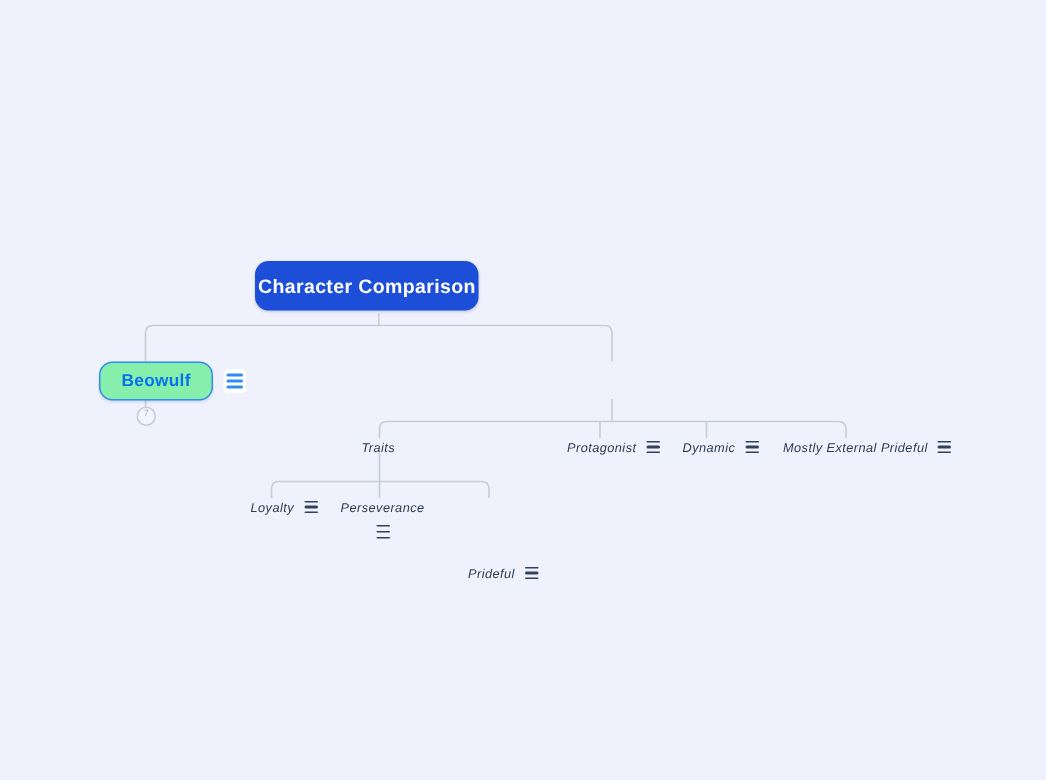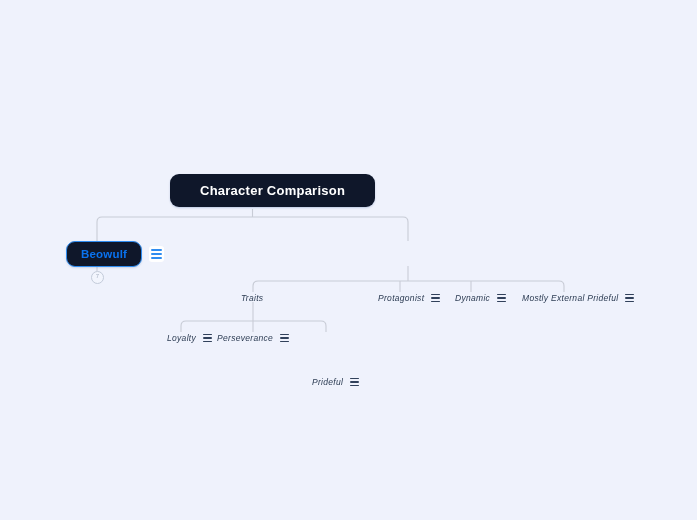--- a/index.html
+++ b/index.html
@@ -36,32 +36,32 @@
   
   .node {
     position: absolute;
     display: flex;
     align-items: center;
     gap: 7px;
     white-space: nowrap;
   }
 
   .node-root {
-    background: #0f172a;
+    background: #1d4ed8;
     border-radius: 9px;
-    padding: 9px 30px;
+    padding: 9px 2px;
     color: #ffffff;
     font-size: 13px;
     font-weight: bold;
     letter-spacing: .25px;
     box-shadow: 0 1px 2px rgba(20,60,130,.22);
   }
 
   .node-branch {
-    background: #0f172a;
+    background: #86efac;
     border: 1.6px solid #2f8cf0;
     border-radius: 9px;
     padding: 6px 14px;
     color: #0a72ee;
     font-size: 11.5px;
     font-weight: bold;
     letter-spacing: .2px;
     box-shadow: 0 1px 2px rgba(20,60,130,.16);
   }
 
@@ -200,21 +200,21 @@
 
   <div class="node" style="left:167px; top:333px;">
     <span class="node-leaf-label">Loyalty</span>
     <span class="menu-icon dark">
         <i></i>
         <i></i>
         <i></i>
       </span>
   </div>
 
-  <div class="node" style="left:217px; top:333px;">
+  <div class="node" style="left:227px; top:333px;flex-direction:column;">
     <span class="node-leaf-label">Perseverance</span>
     <span class="menu-icon dark">
         <i></i>
         <i></i>
         <i></i>
       </span>
   </div>
 
   <div class="node" style="left:312px; top:333px;margin-top:44px;">
     <span class="node-leaf-label">Prideful</span>

